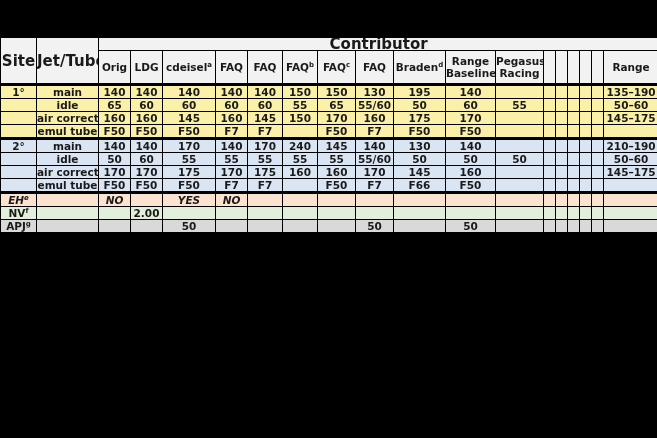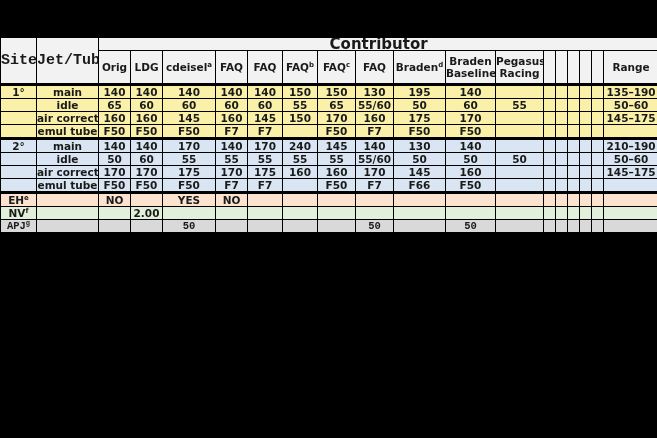--- a/index.html
+++ b/index.html
@@ -19,31 +19,31 @@
   }
   table.jt th, table.jt td{
     border:1px solid var(--border,#000);
     padding:0;margin:0;
     text-align:center;vertical-align:middle;
     font-size:10.5px;line-height:12px;
     overflow:hidden;white-space:nowrap;
   }
   tr.r-contrib th{height:11px;background:var(--header-bg,#f2f2f2);font-size:15px;margin-top:28px;}
   tr.r-cols th{height:32px;background:var(--header-bg,#f2f2f2);white-space:normal;line-height:12px;}
-  th.c-site, th.c-jet{background:var(--header-bg,#f2f2f2);font-family:Liberation Mono, monospace;}
+  th.c-site, th.c-jet{background:var(--header-bg,#f2f2f2);}
   tr.r-cols{border-bottom:3px solid #000;padding-left:44px;}
   table.jt thead{border-bottom:3px solid #000;}
   tbody td{height:12px;}
   tr.thick-top td{border-top:3px solid #000;}
   td.lbl{text-align:left;padding-left:4px;}
   tr.site1 td{background:var(--site1-bg,#fbf0a7);}
   tr.site2 td{background:var(--site2-bg,#d9e5f2);}
-  tr.eh td{background:var(--eh-bg,#fbe3d0);}
+  tr.eh td{background:var(--eh-bg,#fbe3d0);font-style:italic;}
   tr.nv td{background:var(--nv-bg,#e2efda);}
-  tr.apj td{background:var(--apj-bg,#d9d9d9);font-family:Liberation Mono, monospace;}
+  tr.apj td{background:var(--apj-bg,#d9d9d9);}
   sup{font-size:7px;line-height:0;}
 </style>
 </head>
 <body>
 
 <div class="stage">
   <table class="jt">
     <colgroup id="cols">
         <col style="width: 36px;">
         <col style="width: 62px;">
@@ -74,21 +74,21 @@
       <tr class="r-cols" id="col-headers">
           <th>Orig</th>
           <th>LDG</th>
           <th>cdeisel<sup>a</sup></th>
           <th>FAQ</th>
           <th>FAQ</th>
           <th>FAQ<sup>b</sup></th>
           <th>FAQ<sup>c</sup></th>
           <th>FAQ</th>
           <th>Braden<sup>d</sup></th>
-          <th>Braden Baseline</th>
+          <th>Range Baseline</th>
           <th>Pegasus Racing</th>
           <th></th>
           <th></th>
           <th></th>
           <th></th>
           <th></th>
           <th>Range</th>
         </tr>
     </thead>
     <tbody id="tbody">

